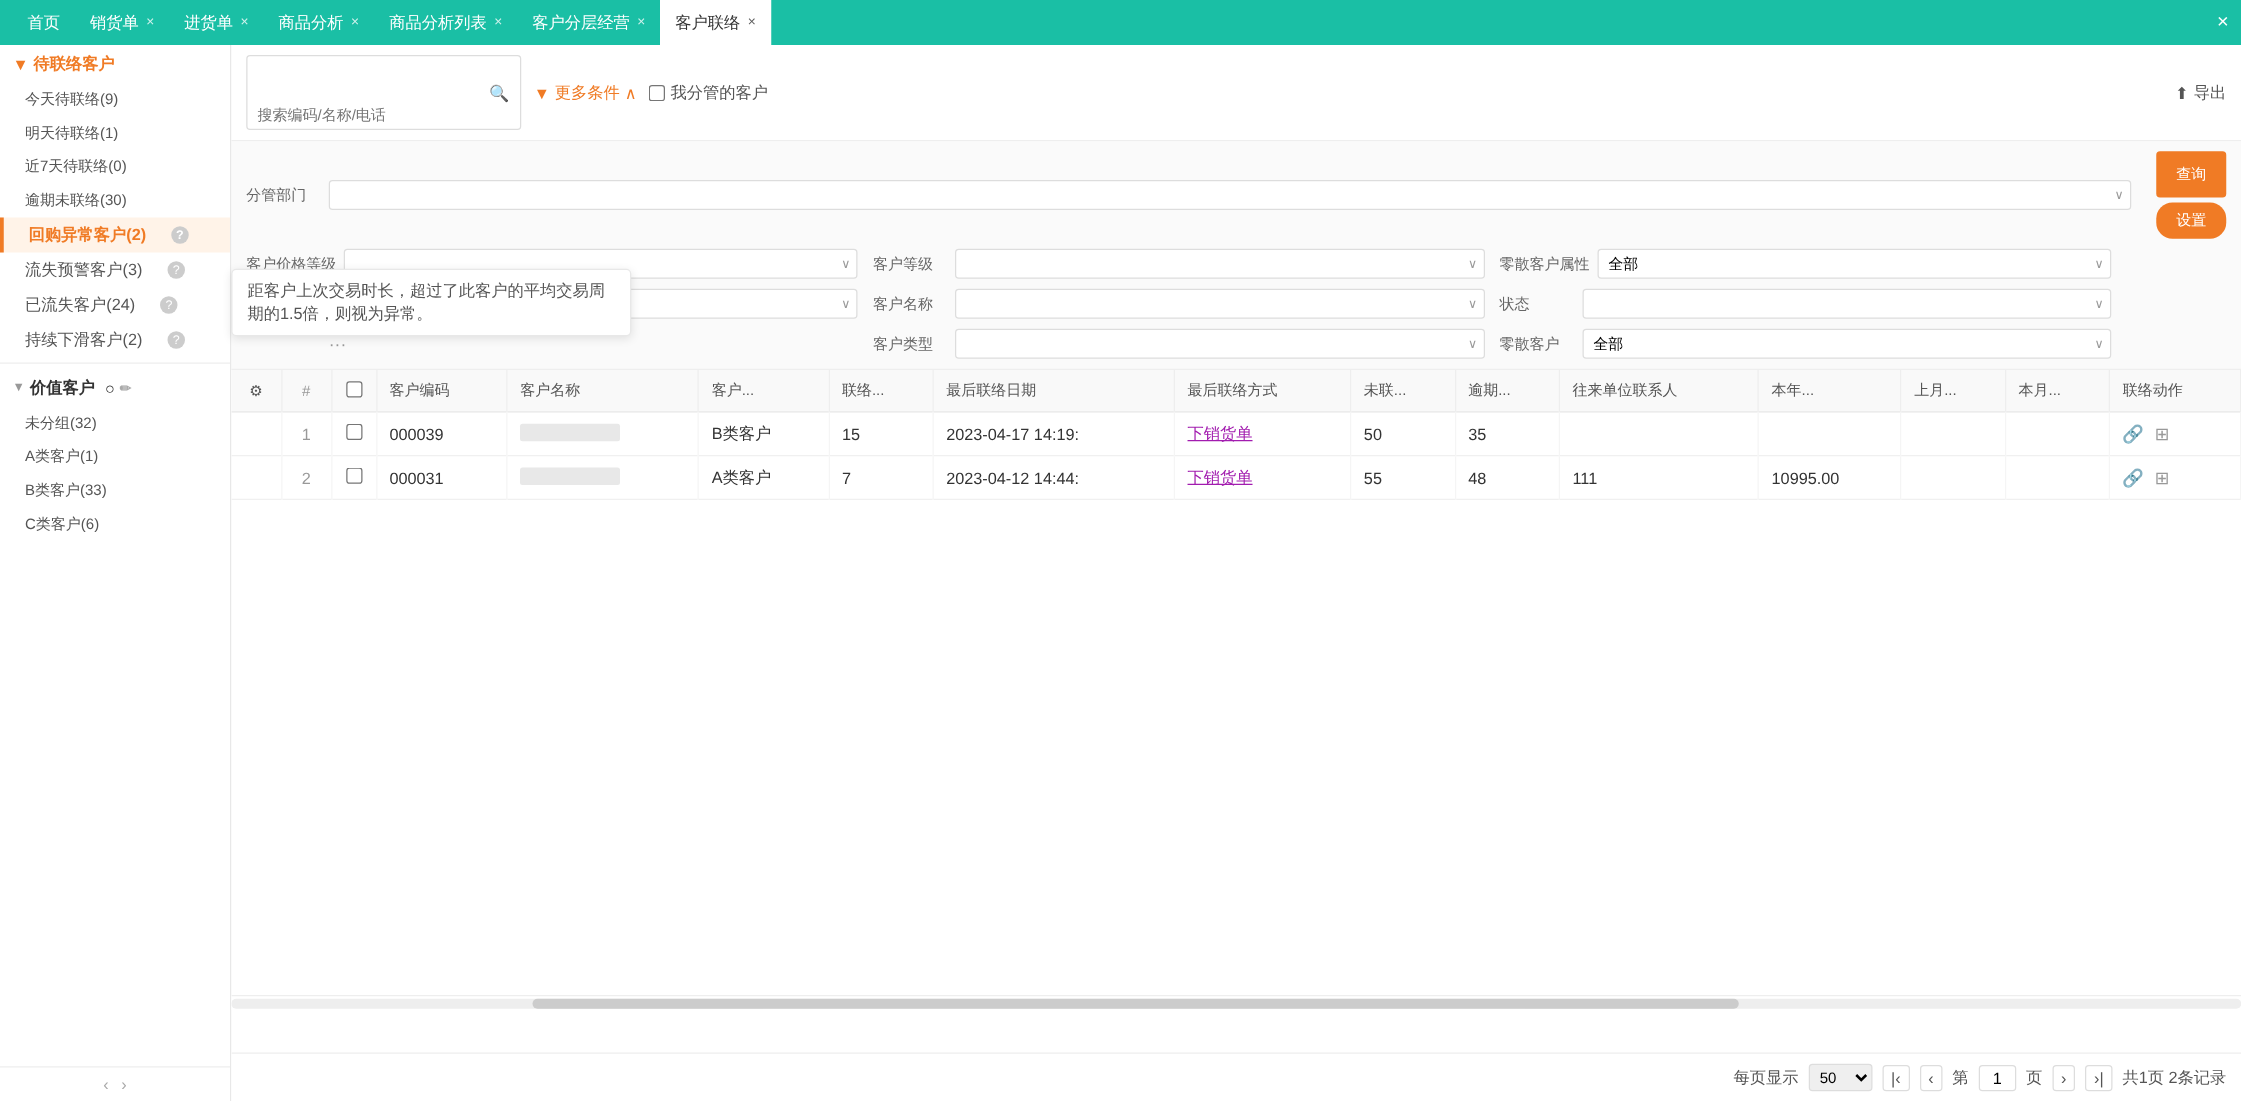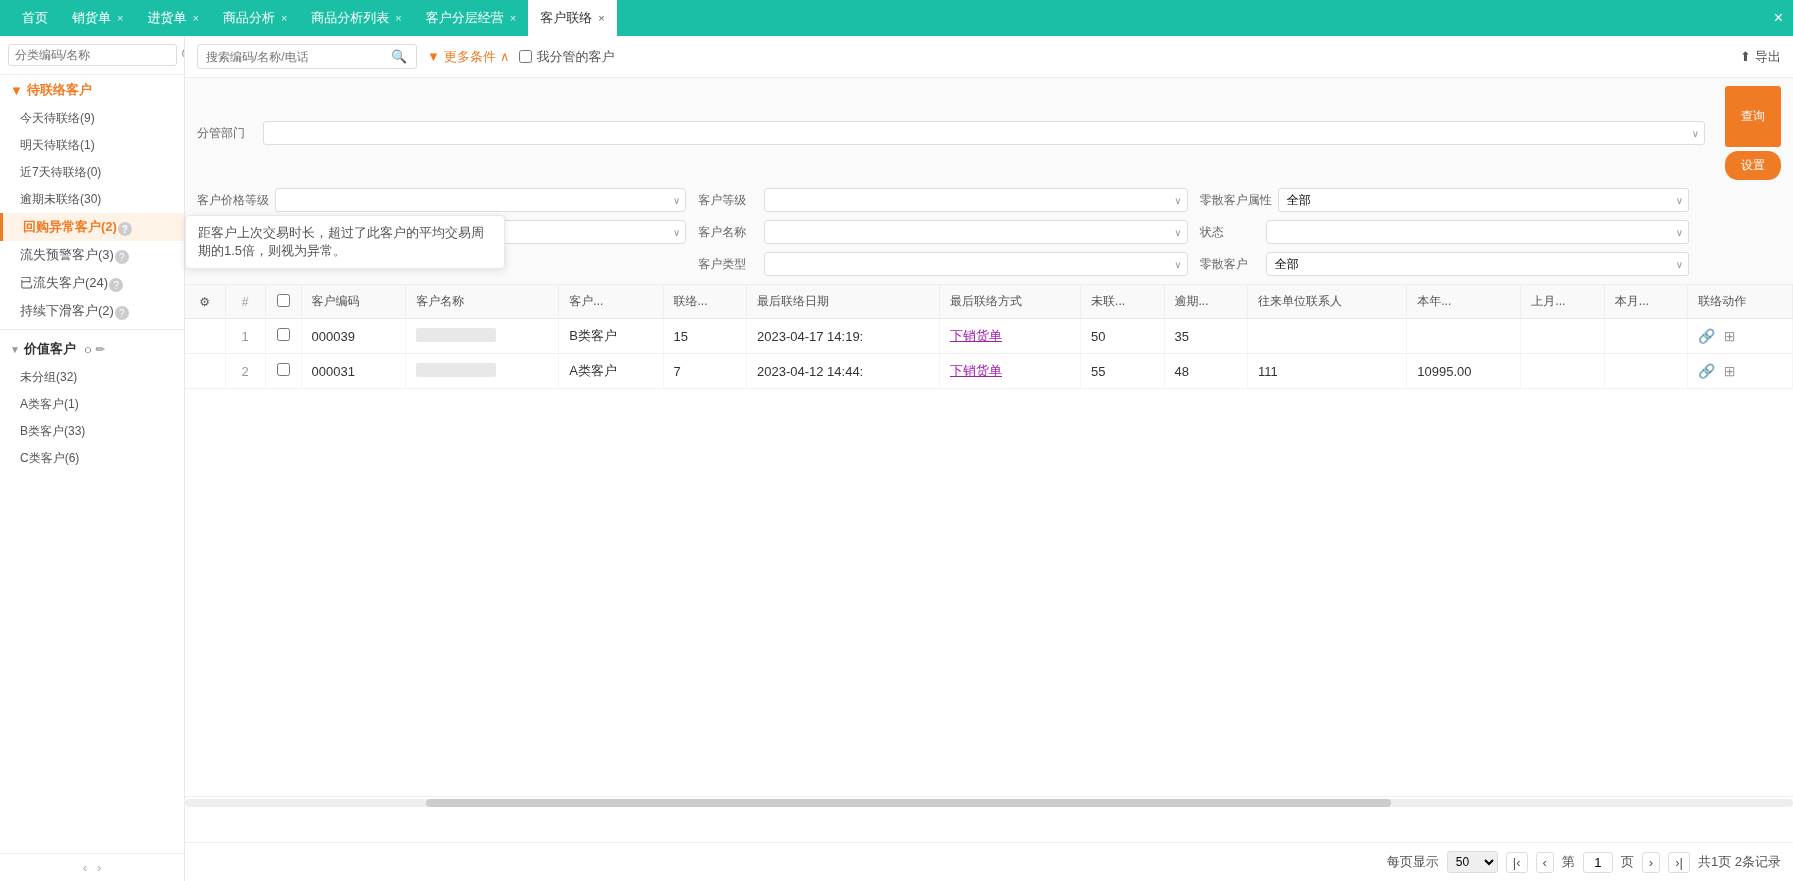--- a/index.html
+++ b/index.html
@@ -107,22 +107,22 @@
       white-space: nowrap;
     }
     .sidebar-item.active {
       background: #fff3e8;
       color: #f07b25;
       font-weight: bold;
       border-left: 3px solid #f07b25;
     }
     .sidebar-item.has-tooltip {
       display: flex;
-      align-items: flex-end;
-      gap: 1px;
+      align-items: center;
+      gap: 20px;
     }
     .sidebar-divider { border-top: 1px solid #eee; margin: 4px 0; }
     .sidebar-group-header {
       padding: 6px 10px;
       color: #333;
       font-weight: bold;
       font-size: 12px;
       display: flex;
       align-items: center;
       gap: 4px;
@@ -166,20 +166,21 @@
       padding: 4px 8px;
       width: 220px;
       background: white;
     }
     .search-input-wrap input {
       border: none;
       outline: none;
       flex: 1;
       font-size: 12px;
       color: #0f766e;
+      margin-top: 36px;
     }
     .search-input-wrap .s-icon { color: #f07b25; cursor: pointer; }
     .more-conditions {
       display: flex;
       align-items: center;
       gap: 4px;
       color: #f07b25;
       cursor: pointer;
       font-size: 12px;
     }
@@ -274,21 +275,21 @@
     .filter-dots {
       color: #999;
       font-size: 14px;
       cursor: pointer;
     }
     .btn-query {
       background: #f07b25;
       color: white;
       border: none;
       border-radius: 3px;
-      padding: 22px 16px;
+      padding: 10px 16px;
       cursor: pointer;
       font-size: 12px;
     }
     .btn-settings {
       background: #f07b25;
       color: white;
       border: none;
       border-radius: 13px;
       padding: 6px 16px;
       cursor: pointer;
@@ -457,24 +458,20 @@
   <div class="nav-item active">
     <span>客户联络</span>
     <span class="close-x">×</span>
   </div>
   <span class="close-btn">×</span>
 </div>
 
 <div class="main-layout">
 
   <div class="sidebar">
-    <div class="sidebar-search">
-      <input type="text" placeholder="分类编码/名称" style="">
-      <span class="search-icon">🔍</span>
-    </div>
 
     <div class="sidebar-section-title">
       <span>▼</span>
       <span>待联络客户</span>
     </div>
     <div class="sidebar-item">今天待联络(9)</div>
     <div class="sidebar-item">明天待联络(1)</div>
     <div class="sidebar-item">近7天待联络(0)</div>
     <div class="sidebar-item">逾期未联络(30)</div>
 

